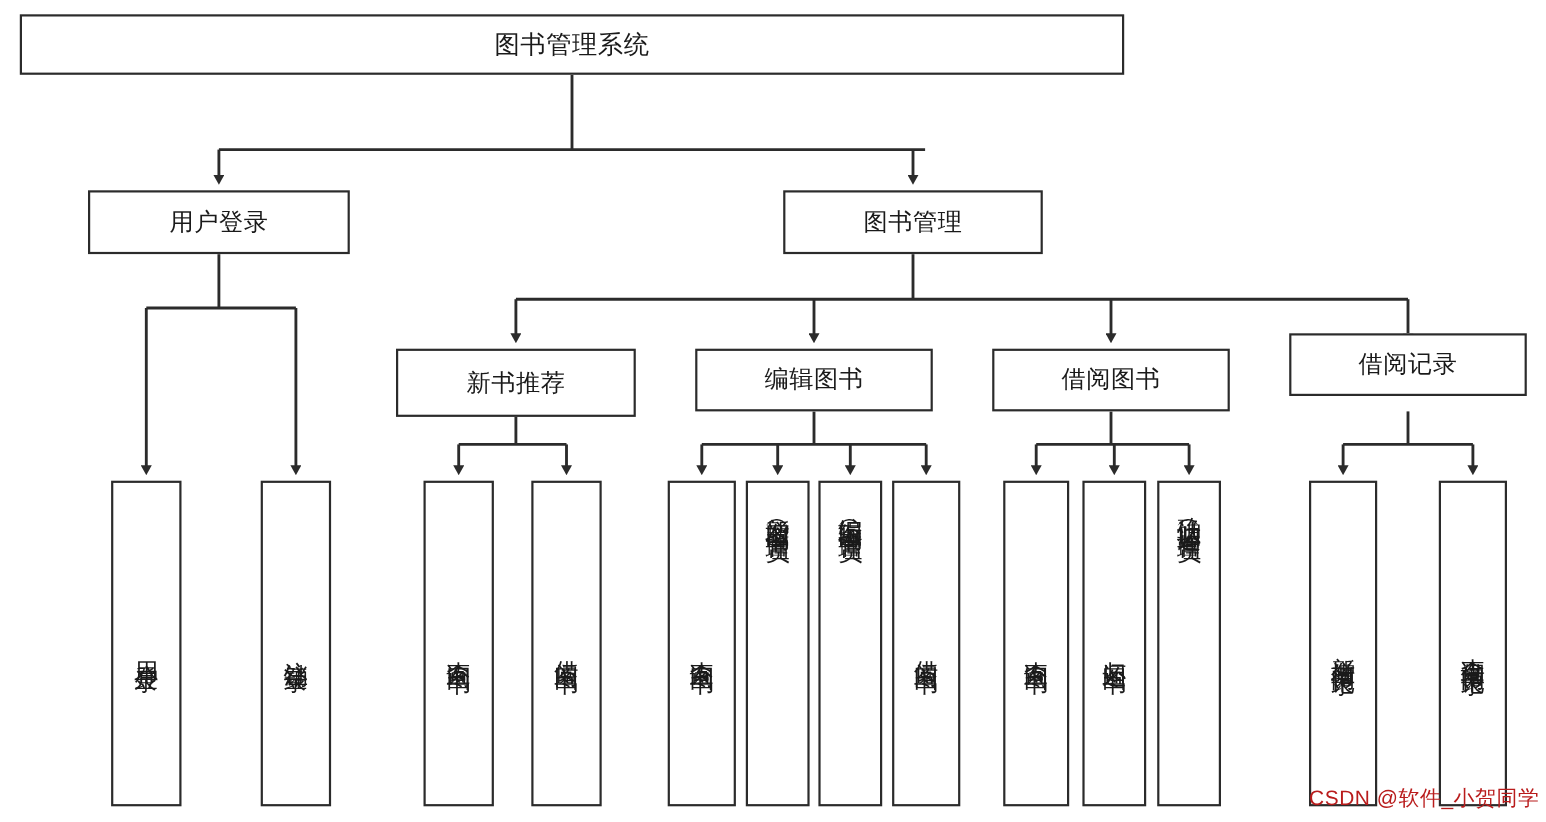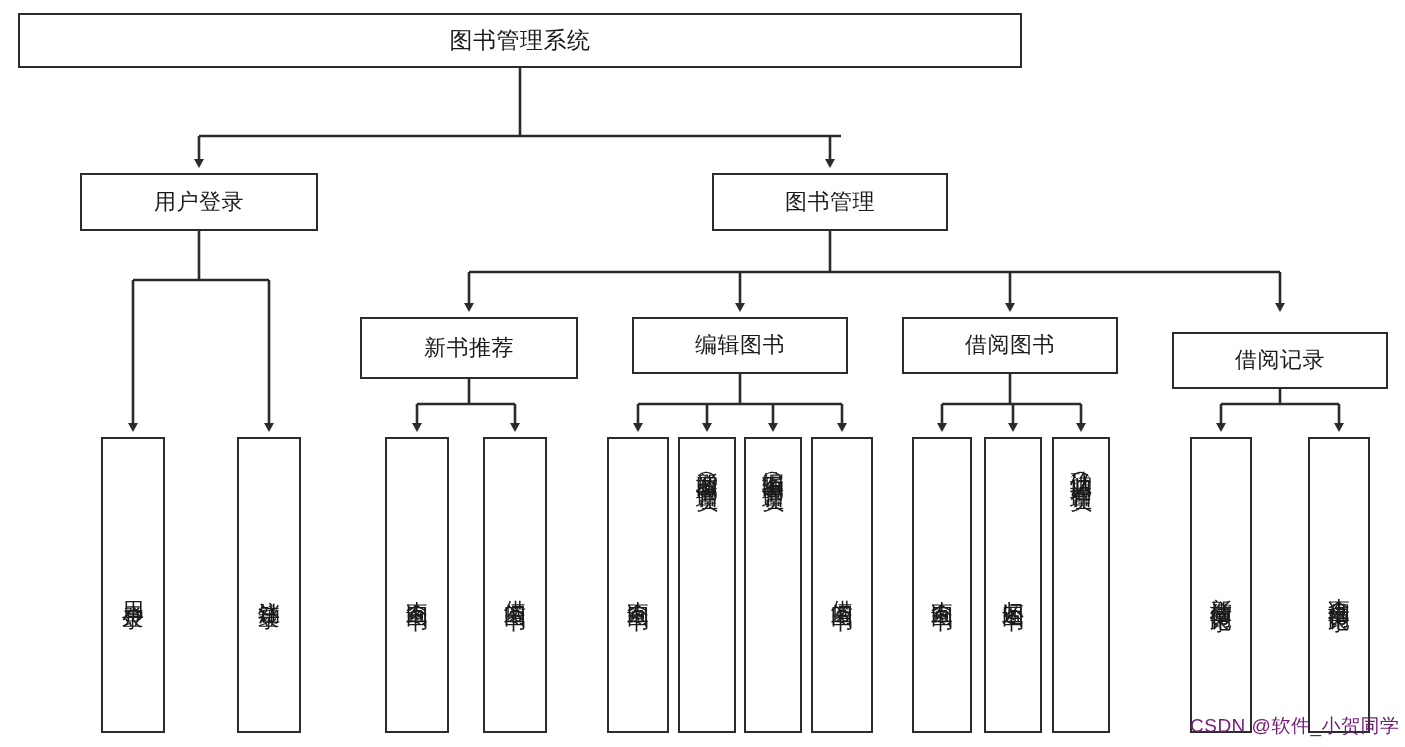--- a/index.html
+++ b/index.html
@@ -66,21 +66,21 @@
   }
   .leaf.tall-text .leaf-inner {
     align-items: flex-start;
     padding-top: 6px;
   }
   .watermark {
     position: absolute;
     left: 1190px;
     top: 713px;
     font-size: 19px;
-    color: #701a75;
+    color: #b91c1c;
     white-space: nowrap;
     letter-spacing: 0.5px;
   }
 </style>
 </head>
 <body>
 
 <div id="canvas">
 
   <svg id="edges" viewBox="0 0 1405 747" xmlns="http://www.w3.org/2000/svg">
@@ -146,21 +146,21 @@
 
   <div class="node h" style="left:360px; top:317px; width:218px; height:62px;">
     <span>新书推荐</span>
   </div>
   <div class="node h" style="left:632px; top:317px; width:216px; height:57px;">
     <span>编辑图书</span>
   </div>
   <div class="node h" style="left:902px; top:317px; width:216px; height:57px;">
     <span>借阅图书</span>
   </div>
-  <div class="node h" style="left:1172px; top:332px; width:216px; height:57px;">
+  <div class="node h" style="left:1172px; top:303px; width:216px; height:57px;">
     <span>借阅记录</span>
   </div>
 
   <div class="node leaf" style="left:101px; top:437px; width:64px; height:296px;">
     <div class="leaf-inner">
       <span class="vtext">用户登录</span>
     </div>
   </div>
 
   <div class="node leaf" style="left:237px; top:437px; width:64px; height:296px;">

